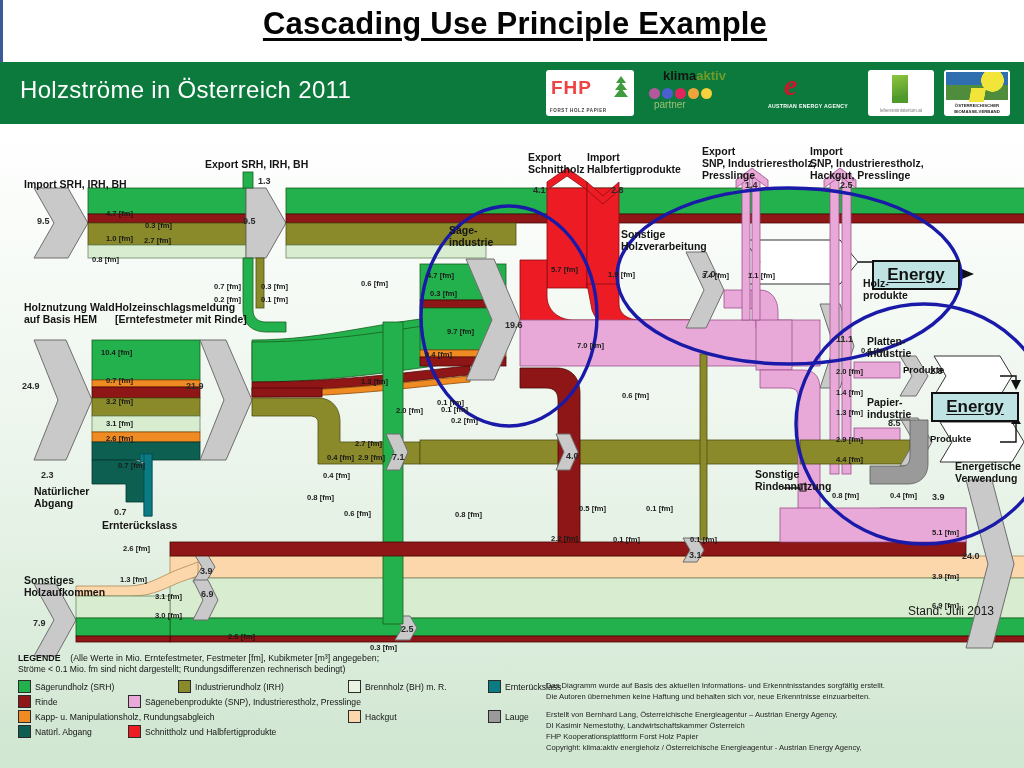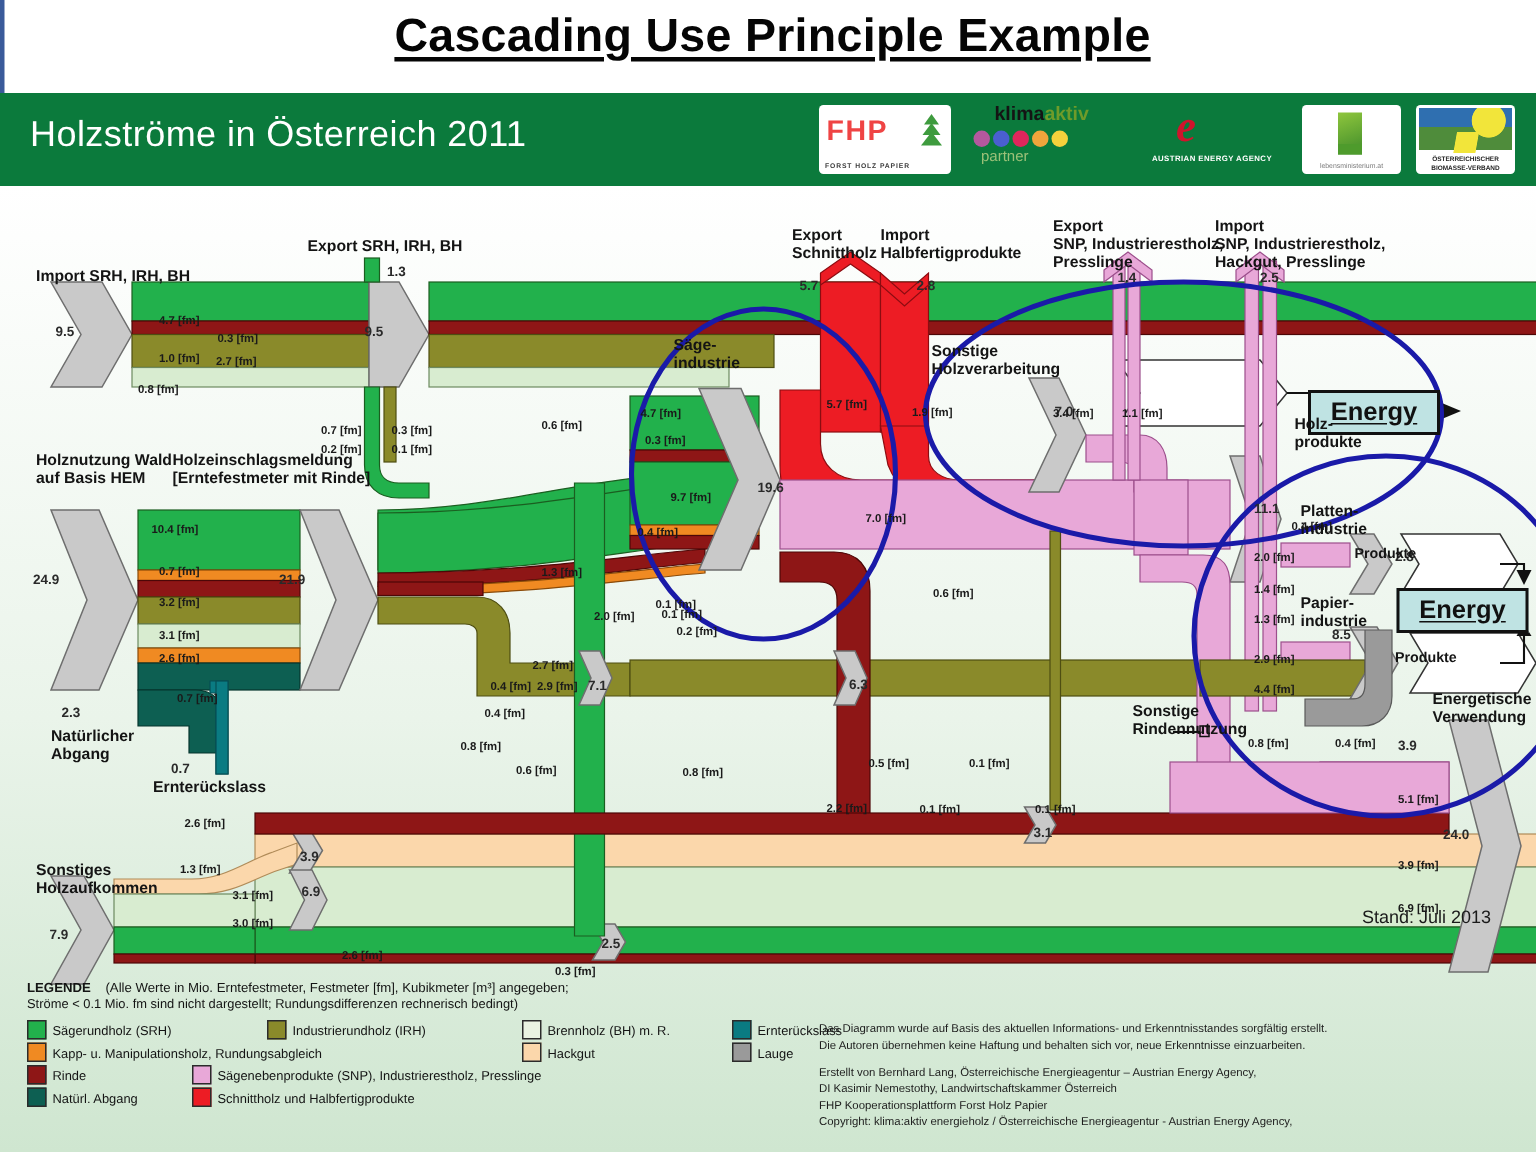--- a/index.html
+++ b/index.html
@@ -369,24 +369,24 @@
       <div class="nodenum" style="left: 22px; top: 257px;">24.9</div>
       <div class="nodenum" style="left: 186px; top: 257px;">21.9</div>
       <div class="nodenum" style="left: 41px; top: 346px;">2.3</div>
       <div class="nodenum" style="left: 114px; top: 383px;">0.7</div>
       <div class="nodenum" style="left: 33px; top: 494px;">7.9</div>
       <div class="nodenum" style="left: 200px; top: 442px;">3.9</div>
       <div class="nodenum" style="left: 201px; top: 465px;">6.9</div>
       <div class="nodenum" style="left: 401px; top: 500px;">2.5</div>
       <div class="nodenum" style="left: 392px; top: 328px;">7.1</div>
       <div class="nodenum" style="left: 505px; top: 196px;">19.6</div>
-      <div class="nodenum" style="left: 533px; top: 61px;">5.7</div>
+      <div class="nodenum" style="left: 533px; top: 61px;">4.1</div>
       <div class="nodenum" style="left: 611px; top: 61px;">2.8</div>
       <div class="nodenum" style="left: 703px; top: 145px;">7.0</div>
-      <div class="nodenum" style="left: 566px; top: 327px;">6.3</div>
+      <div class="nodenum" style="left: 566px; top: 327px;">4.0</div>
       <div class="nodenum" style="left: 689px; top: 426px;">3.1</div>
       <div class="nodenum" style="left: 836px; top: 210px;">11.1</div>
       <div class="nodenum" style="left: 745px; top: 56px;">1.4</div>
       <div class="nodenum" style="left: 840px; top: 56px;">2.5</div>
       <div class="nodenum" style="left: 930px; top: 242px;">2.8</div>
       <div class="nodenum" style="left: 888px; top: 294px;">8.5</div>
       <div class="nodenum" style="left: 932px; top: 368px;">3.9</div>
       <div class="nodenum" style="left: 962px; top: 427px;">24.0</div>
     </div>
 <div id="flow-values">
@@ -478,40 +478,40 @@
             <div class="sw" style="background: rgb(234, 243, 226);"></div>
             <span>Brennholz (BH) m. R.</span>
           </div>
           <div class="lg-item" style="left: 470px;">
             <div class="sw" style="background: rgb(10, 123, 130);"></div>
             <span>Ernterückslass</span>
           </div>
         </div>
         <div class="lg-row">
           <div class="lg-item" style="left: 0px;">
+            <div class="sw" style="background: rgb(142, 22, 22);"></div>
+            <span>Rinde</span>
+          </div>
+          <div class="lg-item" style="left: 110px;">
+            <div class="sw" style="background: rgb(232, 168, 216);"></div>
+            <span>Sägenebenprodukte (SNP), Industrierestholz, Presslinge</span>
+          </div>
+        </div>
+        <div class="lg-row">
+          <div class="lg-item" style="left: 0px;">
             <div class="sw" style="background: rgb(240, 138, 34);"></div>
             <span>Kapp- u. Manipulationsholz, Rundungsabgleich</span>
           </div>
           <div class="lg-item" style="left: 330px;">
             <div class="sw" style="background: rgb(251, 215, 171);"></div>
             <span>Hackgut</span>
           </div>
           <div class="lg-item" style="left: 470px;">
             <div class="sw" style="background: rgb(154, 154, 154);"></div>
             <span>Lauge</span>
-          </div>
-        </div>
-        <div class="lg-row">
-          <div class="lg-item" style="left: 0px;">
-            <div class="sw" style="background: rgb(142, 22, 22);"></div>
-            <span>Rinde</span>
-          </div>
-          <div class="lg-item" style="left: 110px;">
-            <div class="sw" style="background: rgb(232, 168, 216);"></div>
-            <span>Sägenebenprodukte (SNP), Industrierestholz, Presslinge</span>
           </div>
         </div>
         <div class="lg-row">
           <div class="lg-item" style="left: 0px;">
             <div class="sw" style="background: rgb(13, 95, 82);"></div>
             <span>Natürl. Abgang</span>
           </div>
           <div class="lg-item" style="left: 110px;">
             <div class="sw" style="background: rgb(237, 28, 36);"></div>
             <span>Schnittholz und Halbfertigprodukte</span>

